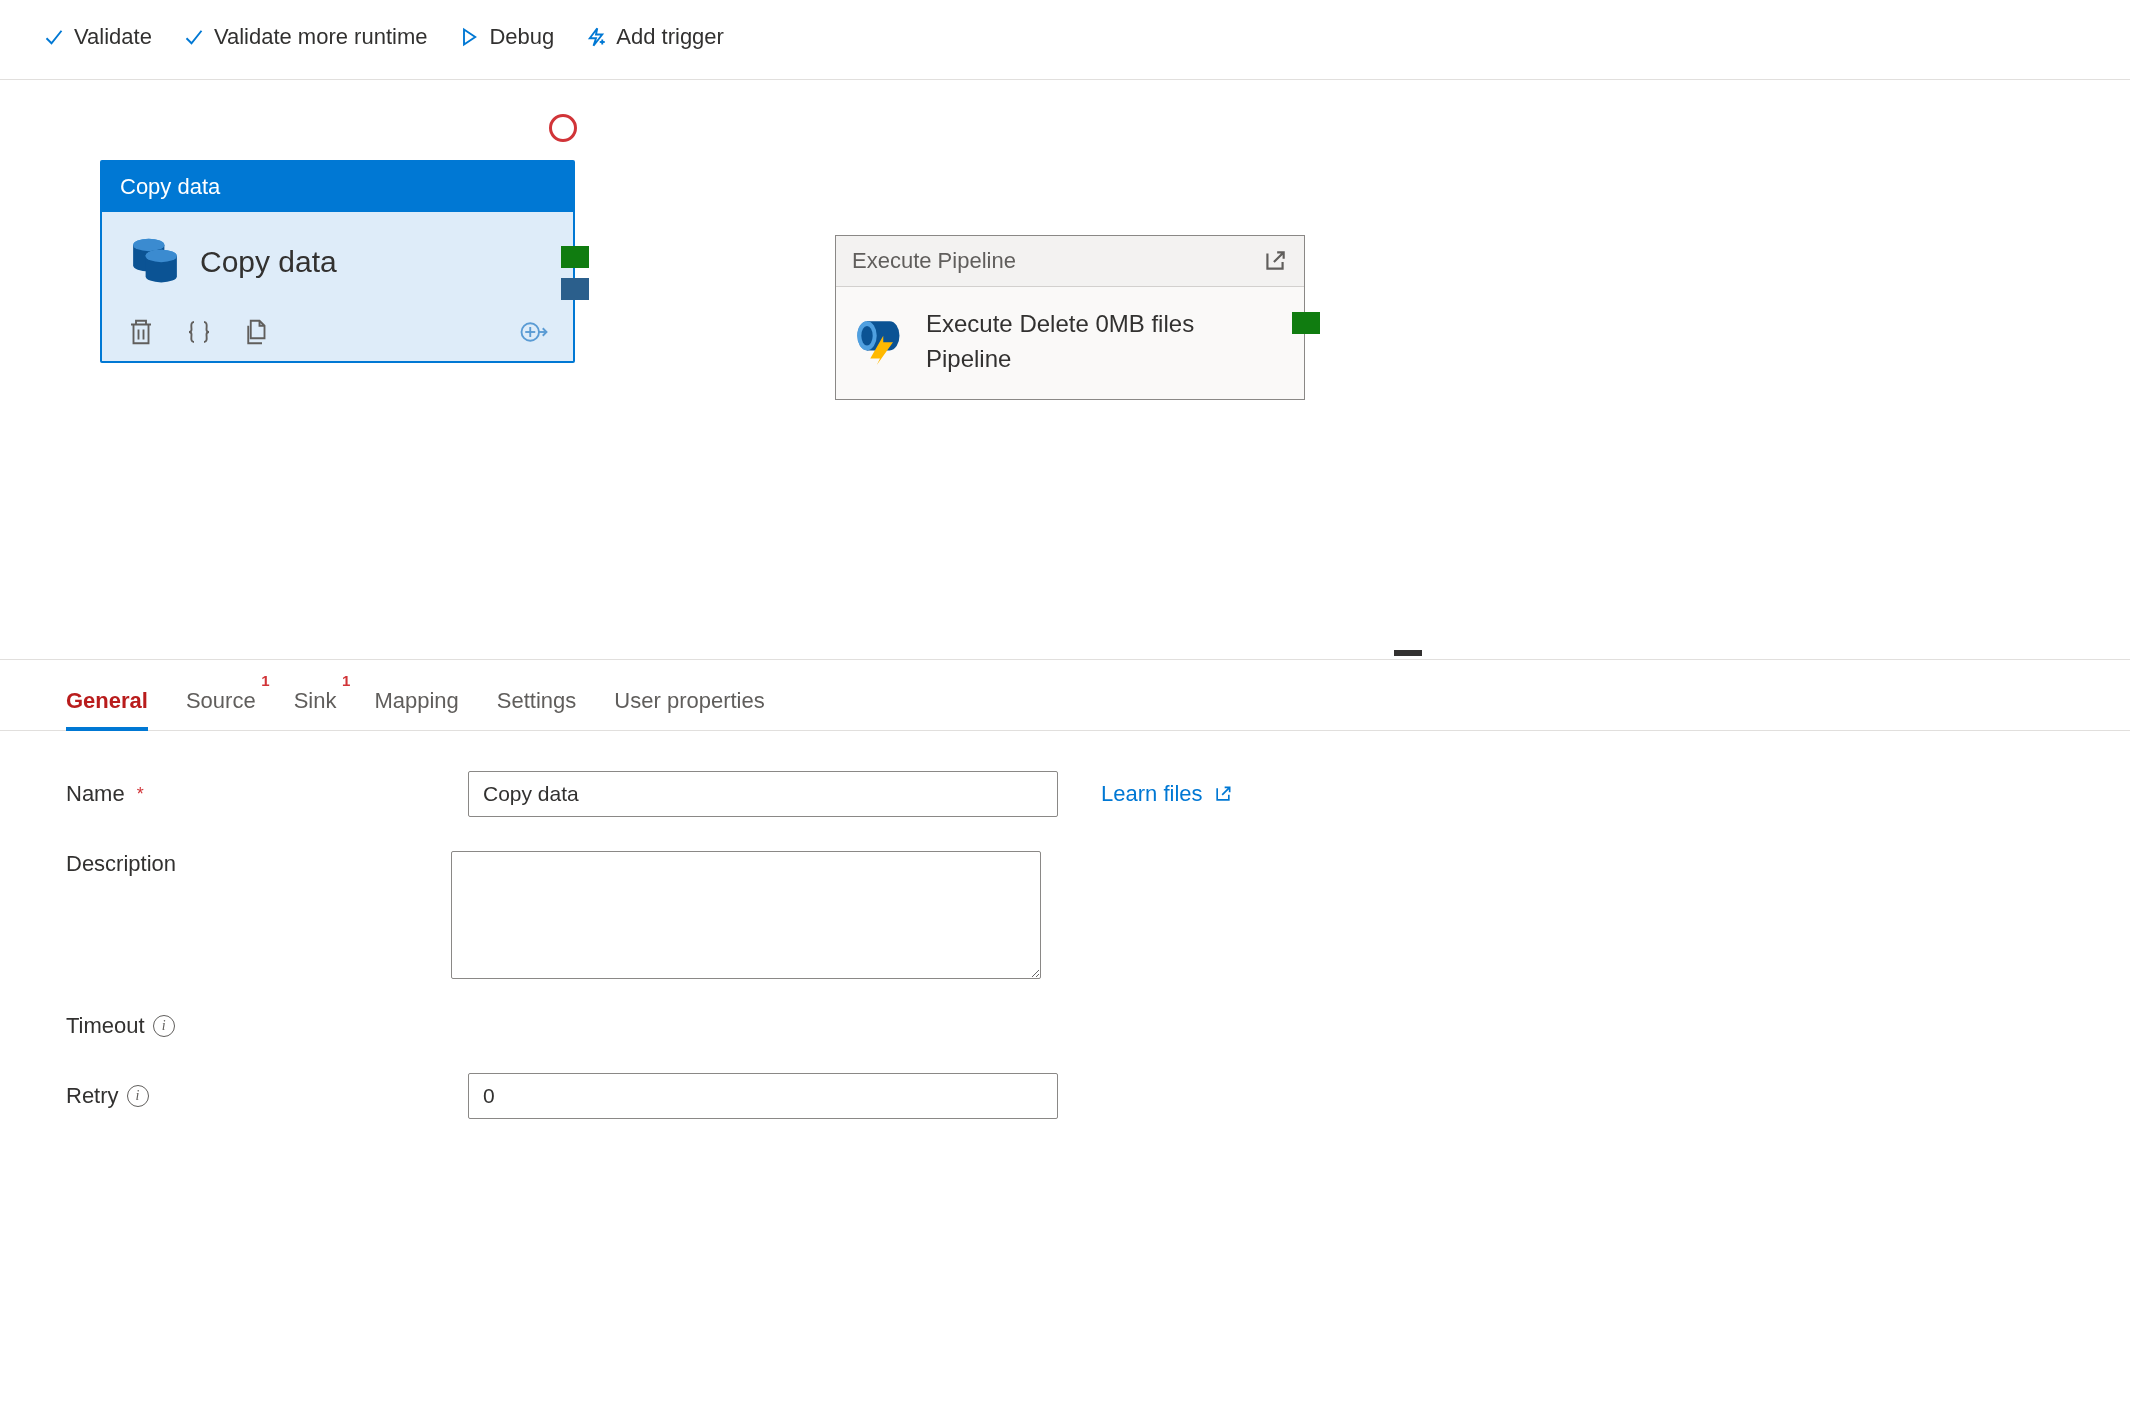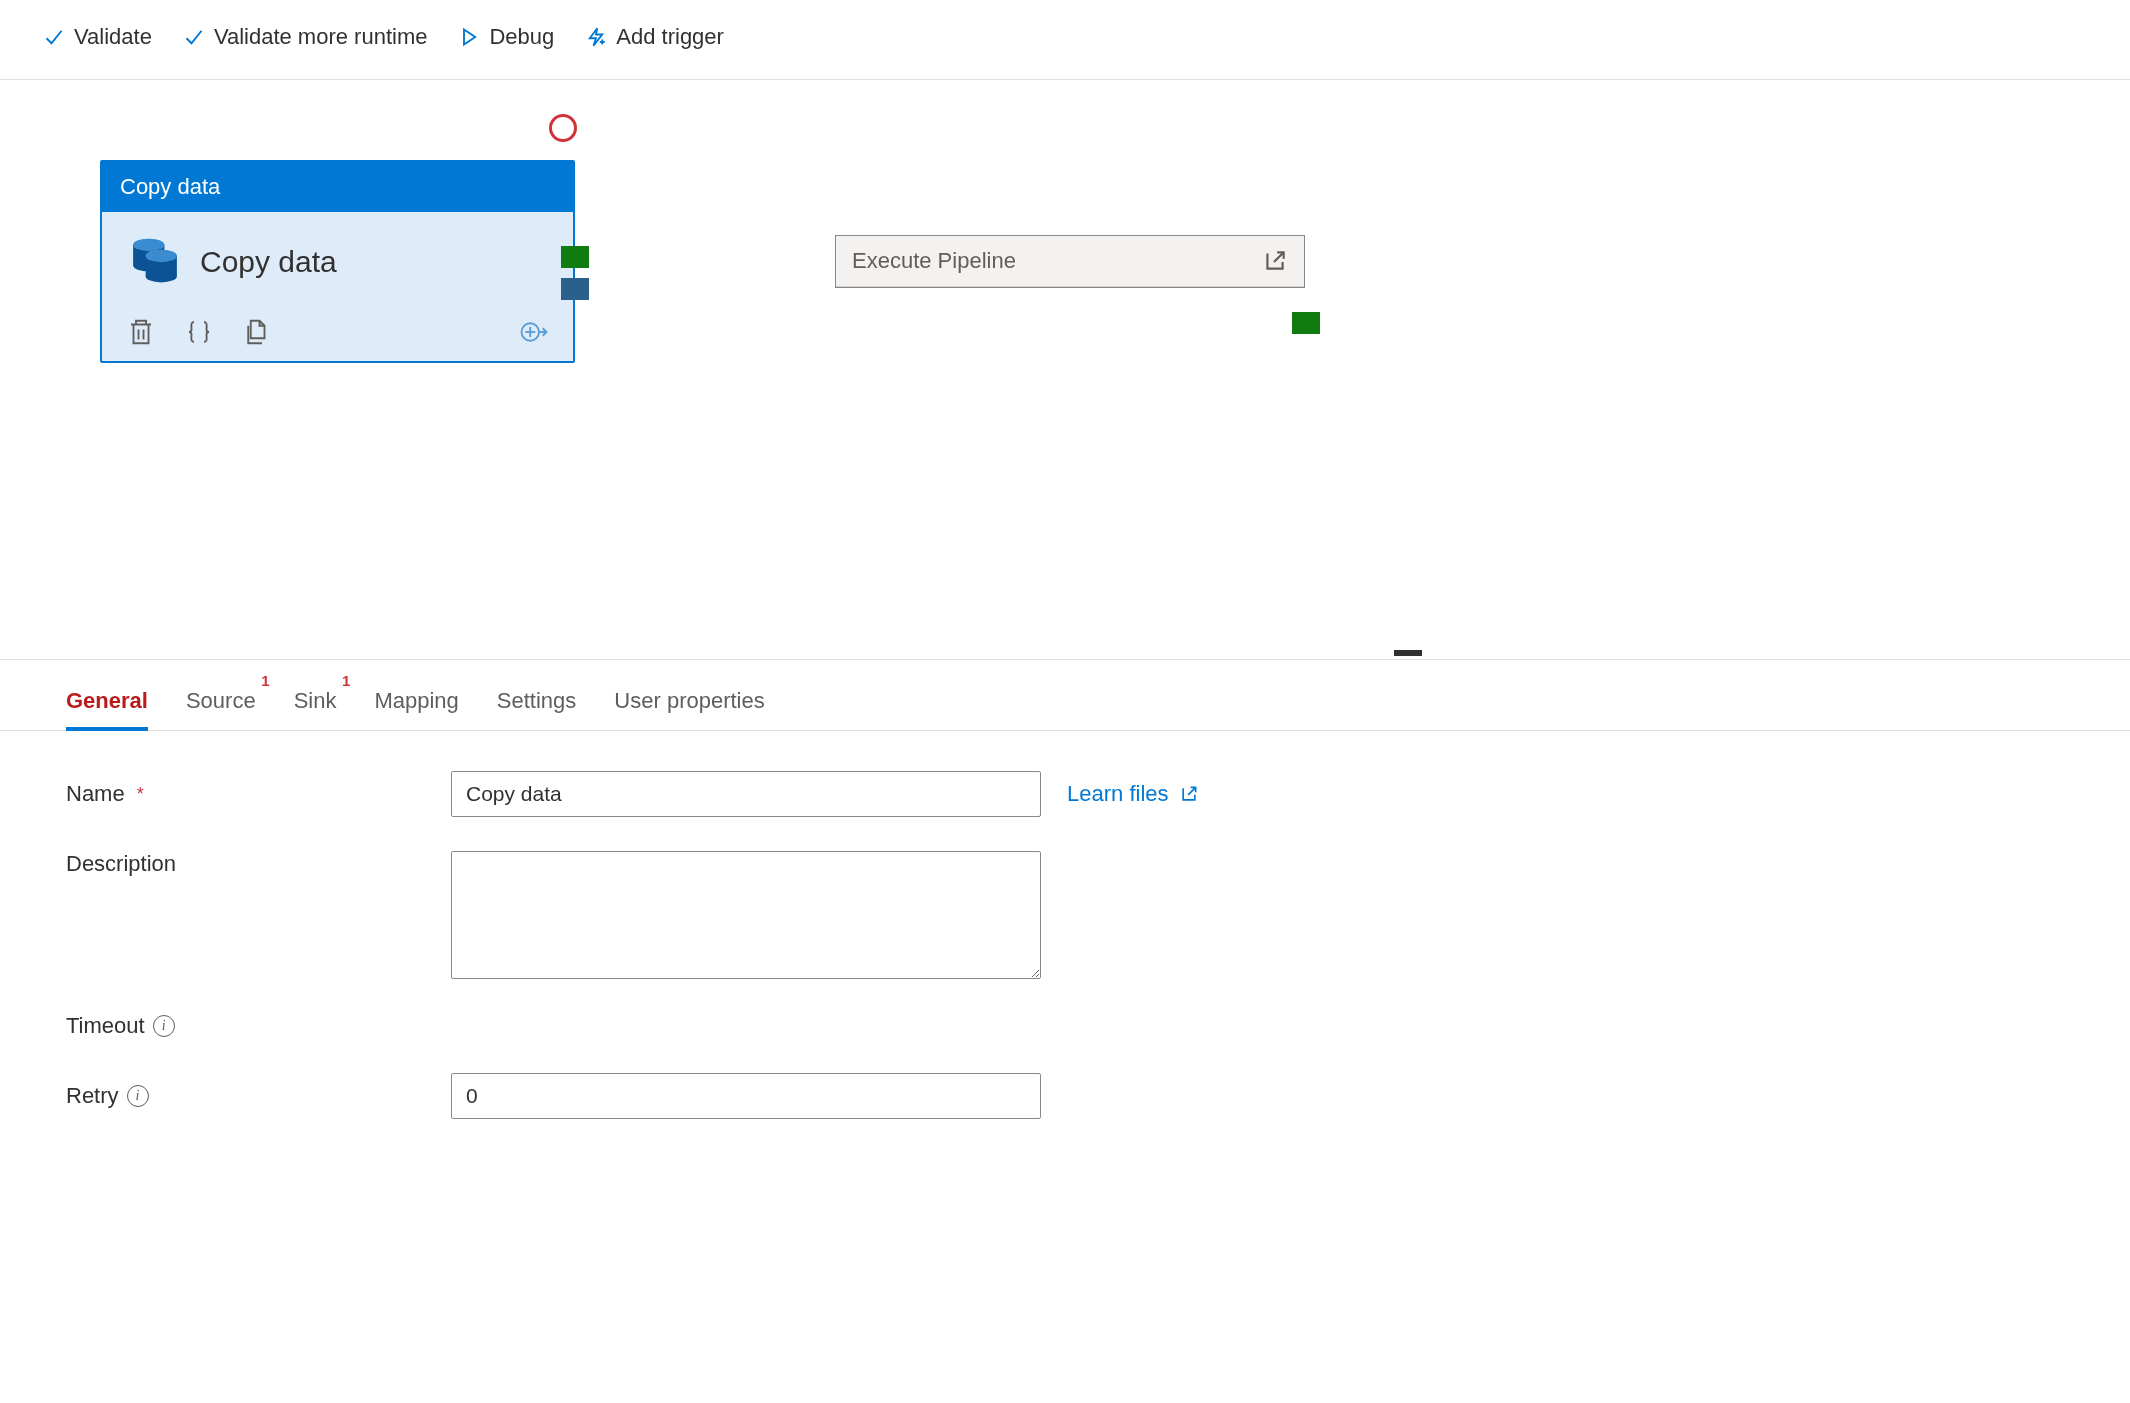--- a/index.html
+++ b/index.html
@@ -196,21 +196,21 @@
 
     
     .form {
       padding: 40px 66px;
     }
     .form-row {
       display: flex;
       align-items: flex-start;
       margin-bottom: 34px;
     }
-    .form-row.center { align-items: center; }
+    .form-row.center { align-items: center; gap: 17px; }
     .form-label {
       width: 385px;
       font-size: 22px;
       color: #323130;
       display: flex;
       align-items: center;
       gap: 8px;
     }
     .required-star { color: #d13438; font-size: 18px; margin-left:4px; }
     .info-icon {
@@ -328,20 +328,32 @@
     <div class="handle-blue"></div>
   </div>
 
   <div class="node-exec">
     <div class="node-exec-header">
       <span>Execute Pipeline</span>
       <svg viewBox="0 0 24 24" fill="none" stroke="#605e5c" stroke-width="2">
           <path d="M5 5 L5 19 L19 19 L19 13 M11 13 L20 4 M14 4 L20 4 L20 10"></path>
         </svg>
     </div>
+    <div class="node-exec-body">
+      <span class="exec-icon">
+        <svg viewBox="0 0 32 32">
+          <ellipse cx="8" cy="14" rx="6" ry="9" fill="#3b8bd0"></ellipse>
+          <path d="M8 5 L22 5 A6 9 0 0 1 22 23 L8 23" fill="#0b5394"></path>
+          <ellipse cx="8" cy="14" rx="6" ry="9" fill="#50a0e0"></ellipse>
+          <ellipse cx="8" cy="14" rx="3.5" ry="6" fill="#0b5394"></ellipse>
+          <path d="M18 14 L10 28 L16 28 L14 32 L24 18 L18 18 Z" fill="#ffb900"></path>
+        </svg>
+      </span>
+      <span class="title">Execute Delete 0MB files Pipeline</span>
+    </div>
     <div class="handle-green-exec"></div>
   </div>
 
   <div class="pane-drag"></div>
 
 </div>
 
 <div class="tabs">
   <div class="tab active">General</div>
   <div class="tab">

